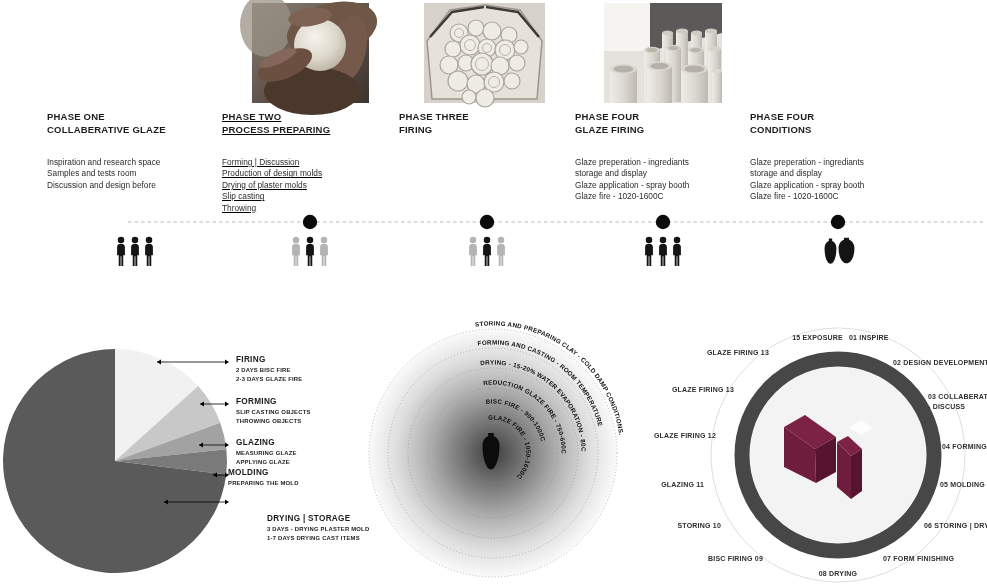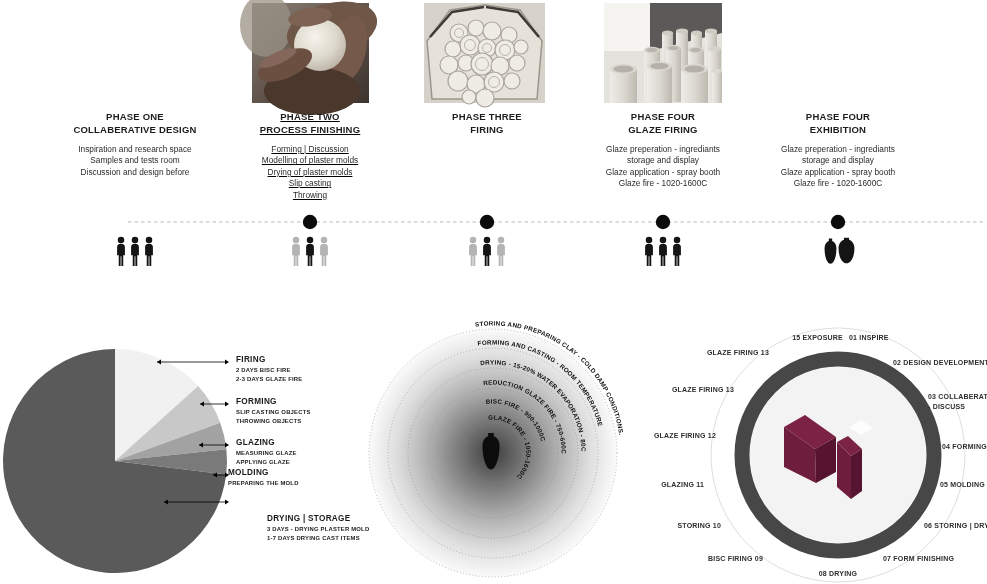--- a/index.html
+++ b/index.html
@@ -1,22 +1,22 @@
 <!DOCTYPE html>
 <html><head>
 <meta charset="utf-8">
 <style>
   html,body{margin:0;padding:0;background:#fff;}
   #canvas{position:relative;width:987px;height:584px;background:#fff;overflow:hidden;
           font-family:"Liberation Sans","DejaVu Sans",sans-serif;}
   #gfx{position:absolute;left:0;top:0;}
   svg text{font-family:"Liberation Sans","DejaVu Sans",sans-serif;}
-  .phase-col{position:absolute;width:176px;text-align:center;}
+  .phase-col{position:absolute;width:176px;text-align:left;}
   .phase-title{font-size:9.5px;font-weight:bold;line-height:12.5px;color:#1c1c1c;letter-spacing:.2px;}
-  .phase-details{margin-top:8px;font-size:8.3px;line-height:11.4px;color:#2b2b2b;}
+  .phase-details{margin-top:21px;font-size:8.3px;line-height:11.4px;color:#2b2b2b;}
   .pie-label{position:absolute;text-align:left;color:#1a1a1a;}
   .pie-label-head{font-size:8.2px;font-weight:bold;letter-spacing:.3px;}
   .pie-label-sub{font-size:5.9px;font-weight:600;line-height:8.8px;margin-top:2px;letter-spacing:.2px;color:#222;}
 </style>
 </head>
 <body>
 
 <div id="canvas">
   <svg id="gfx" width="987" height="584" viewBox="0 0 987 584">
     <defs>
@@ -242,36 +242,36 @@
         <text x="716" y="438" text-anchor="end" font-size="7" font-weight="700" fill="#2e2e2e" letter-spacing="0.2">GLAZE FIRING 12</text>
         <text x="734" y="392" text-anchor="end" font-size="7" font-weight="700" fill="#2e2e2e" letter-spacing="0.2">GLAZE FIRING 13</text>
         <text x="769" y="355" text-anchor="end" font-size="7" font-weight="700" fill="#2e2e2e" letter-spacing="0.2">GLAZE FIRING 13</text>
       </g>
   </svg>
 
   <div id="phase-columns">
       <div class="phase-col" style="left: 47px; top: 111px;">
         <div class="phase-title">
           <div>PHASE ONE</div>
-          <div>COLLABERATIVE DESIGN</div>
+          <div>COLLABERATIVE GLAZE</div>
         </div>
         <div class="phase-details">
           <div>Inspiration and research space</div>
           <div>Samples and tests room</div>
           <div>Discussion and design before</div>
         </div>
       </div>
       <div class="phase-col" style="left: 222px; top: 111px; text-decoration: underline;">
         <div class="phase-title">
           <div>PHASE TWO</div>
-          <div>PROCESS FINISHING</div>
+          <div>PROCESS PREPARING</div>
         </div>
         <div class="phase-details">
           <div>Forming | Discussion</div>
-          <div>Modelling of plaster molds</div>
+          <div>Production of design molds</div>
           <div>Drying of plaster molds</div>
           <div>Slip casting</div>
           <div>Throwing</div>
         </div>
       </div>
       <div class="phase-col" style="left: 399px; top: 111px;">
         <div class="phase-title">
           <div>PHASE THREE</div>
           <div>FIRING</div>
         </div>
@@ -284,21 +284,21 @@
         <div class="phase-details">
           <div>Glaze preperation - ingrediants</div>
           <div>storage and display</div>
           <div>Glaze application - spray booth</div>
           <div>Glaze fire - 1020-1600C</div>
         </div>
       </div>
       <div class="phase-col" style="left: 750px; top: 111px;">
         <div class="phase-title">
           <div>PHASE FOUR</div>
-          <div>EXHIBITION</div>
+          <div>CONDITIONS</div>
         </div>
         <div class="phase-details">
           <div>Glaze preperation - ingrediants</div>
           <div>storage and display</div>
           <div>Glaze application - spray booth</div>
           <div>Glaze fire - 1020-1600C</div>
         </div>
       </div>
     </div>
   <div id="pie-labels">

